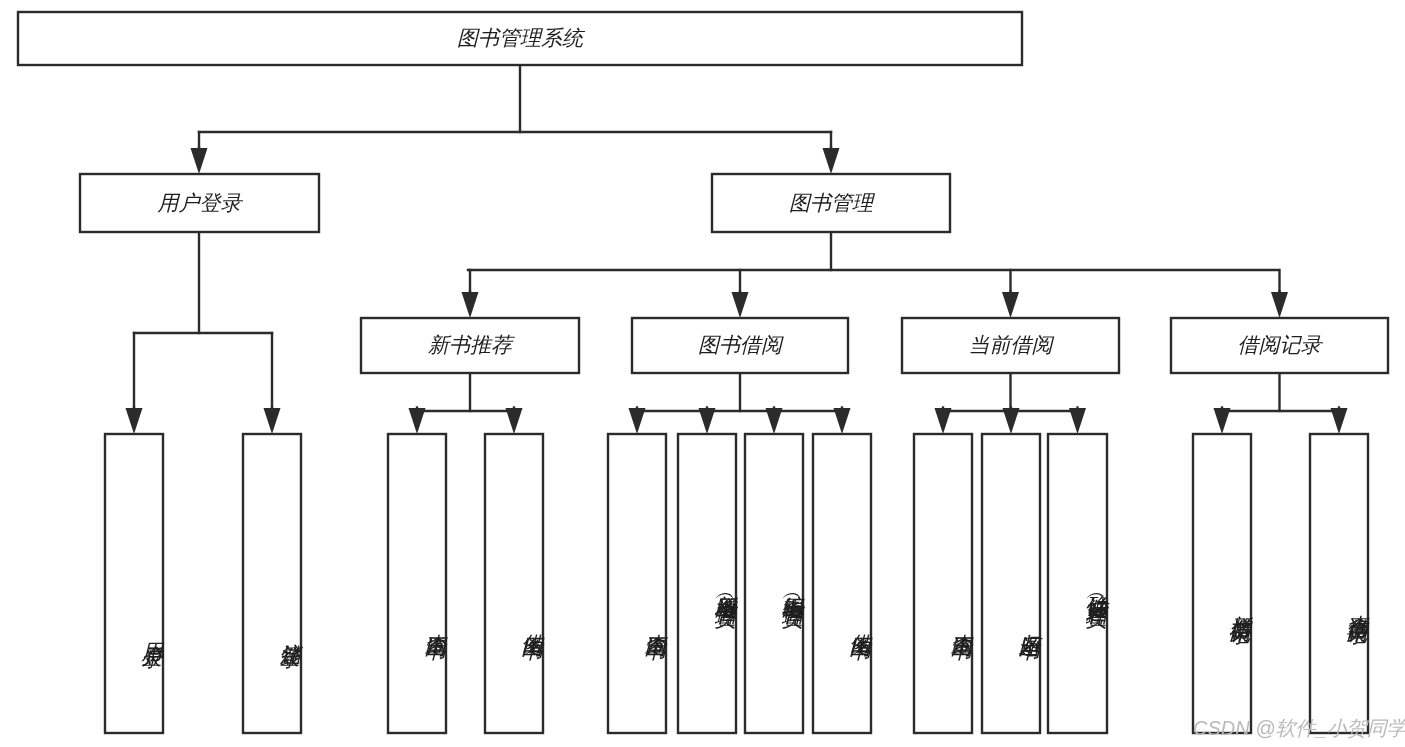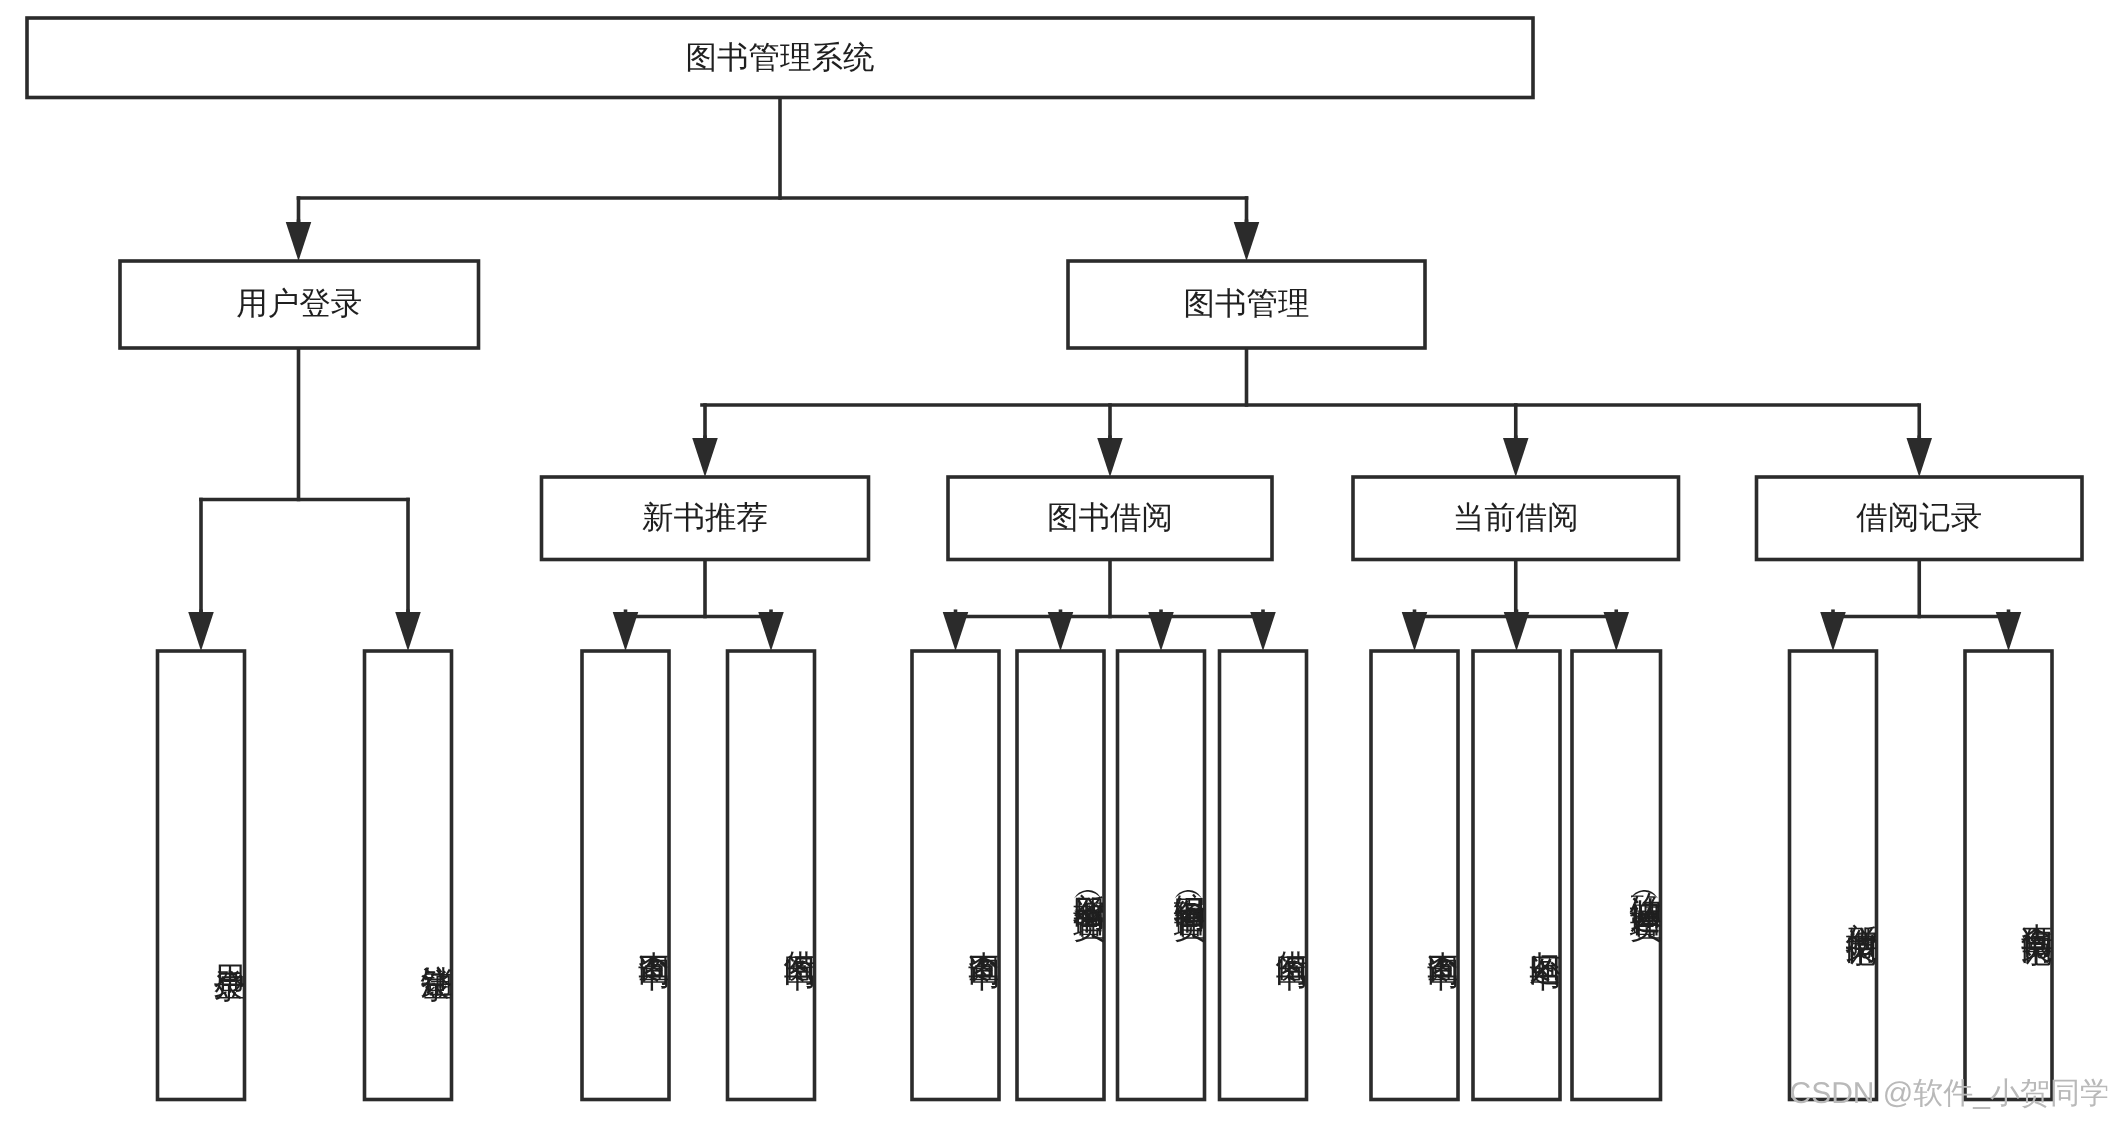--- a/index.html
+++ b/index.html
@@ -9,20 +9,21 @@
   }
   body {
     font-family: "Liberation Sans", "DejaVu Sans", sans-serif;
   }
   #diagram-root {
     position: relative;
     width: 1405px;
     height: 747px;
     background: #ffffff;
     overflow: hidden;
+    font-style: italic;
   }
   #flow-svg {
     position: absolute;
     left: 0;
     top: 0;
     width: 1405px;
     height: 747px;
   }
   .node-rect {
     fill: #ffffff;

